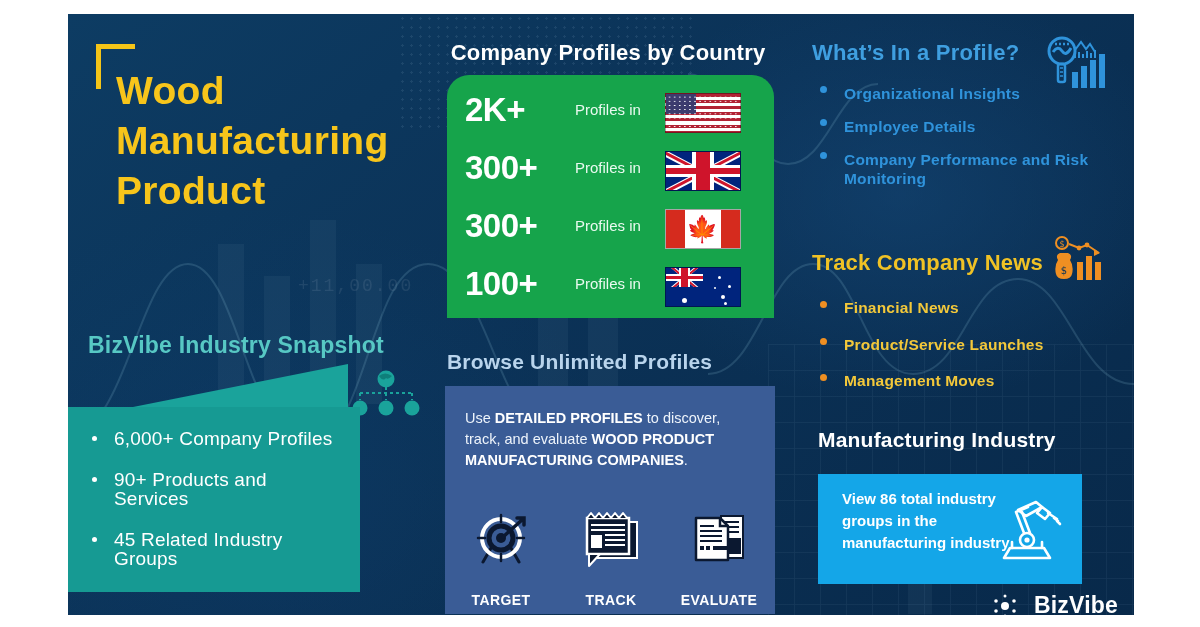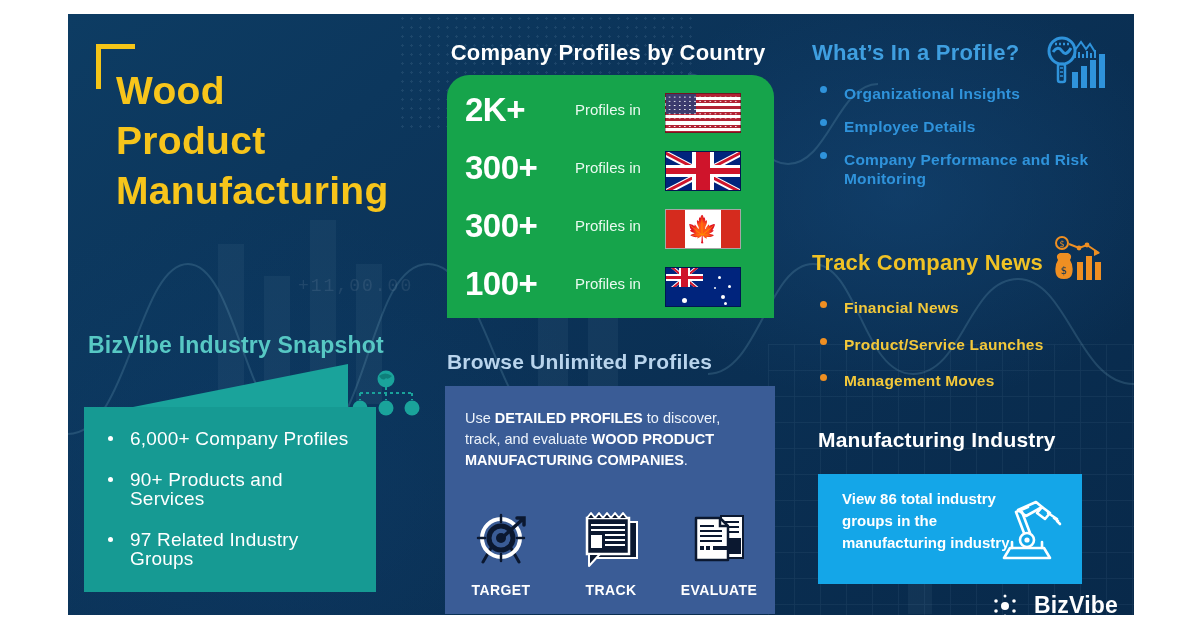--- a/index.html
+++ b/index.html
@@ -54,21 +54,21 @@
     color:#57c8c4;font-size:23px;font-weight:bold;letter-spacing:.2px;
   }
   
   #snapshot-tail{
     position:absolute;left:60px;top:350px;width:0;height:0;
     border-left:0 solid transparent;
     border-top:44px solid transparent;
     border-right:220px solid #1aa39b;
   }
   #snapshot-box{
-    position:absolute;left:16px;top:393px;width:292px;height:185px;
+    position:absolute;left:0;top:393px;width:292px;height:185px;
     background:#169a93;
   }
   #snapshot-list{margin:0;padding:22px 14px 0 22px;list-style:none;}
   #snapshot-list li{
     color:#ffffff;font-size:19px;line-height:1;margin-bottom:22px;
     position:relative;padding-left:24px;letter-spacing:.2px;
   }
   #snapshot-list li::before{
     content:"";position:absolute;left:2px;top:7px;width:5px;height:5px;
     border-radius:50%;background:#ffffff;
@@ -141,21 +141,21 @@
     position:absolute;left:377px;top:372px;width:330px;height:228px;
     background:#3a5c96;
   }
   #browse-copy{
     position:absolute;left:20px;top:22px;width:290px;
     color:#eef4fb;font-size:14.5px;line-height:1.45;
   }
   #browse-copy b{color:#ffffff;}
   .act{position:absolute;top:124px;width:92px;text-align:center;}
   .act .cap{
-    margin-top:6px;color:#ffffff;font-size:14px;font-weight:bold;letter-spacing:.4px;
+    margin-top:16px;color:#ffffff;font-size:14px;font-weight:bold;letter-spacing:.4px;
   }
 
   
   #profile-head{
     position:absolute;left:744px;top:26px;
     color:#3f9fe0;font-size:22px;font-weight:bold;letter-spacing:.2px;
   }
   #profile-list{position:absolute;left:744px;top:70px;width:290px;margin:0;padding:0;list-style:none;}
   #profile-list li{
     position:relative;padding-left:32px;margin-bottom:13px;
@@ -221,40 +221,40 @@
         <path d="M0,420 C60,420 70,250 120,250 C170,250 180,430 240,430 C300,430 300,250 360,250 C420,250 430,430 500,430" fill="none" stroke="#9fd6e8" stroke-width="2"></path>
         <path d="M640,360 C690,360 700,250 745,250 C790,250 795,360 845,360 C895,360 900,265 950,265 C1000,265 1010,370 1066,370" fill="none" stroke="#9fd6e8" stroke-width="2"></path>
         <path d="M620,60 C660,60 680,150 720,150 C760,150 770,70 810,70" fill="none" stroke="#9fd6e8" stroke-width="2"></path>
       </svg>
     </div>
 
     <div id="title-block">
       <div class="corner-mark"></div>
       <div id="main-title">
         <div>Wood</div>
+        <div>Manufacturing</div>
         <div>Product</div>
-        <div>Manufacturing</div>
       </div>
     </div>
 
     <div id="snapshot-head">BizVibe Industry Snapshot</div>
     <svg id="net-icon" viewBox="0 0 72 46">
       <circle cx="36" cy="9" r="8.5" fill="#1aa39b"></circle>
       <path d="M29,6 q6,-5 13,0 q-4,4 -6,2 q-3,4 -7,-2z" fill="#0e7f7a"></path>
       <path d="M36,17 v6 M10,23 h52 M10,23 v7 M36,23 v7 M62,23 v7" stroke="#1aa39b" stroke-width="2" stroke-dasharray="3 3" fill="none"></path>
       <circle cx="10" cy="38" r="7.5" fill="#1aa39b"></circle>
       <circle cx="36" cy="38" r="7.5" fill="#1aa39b"></circle>
       <circle cx="62" cy="38" r="7.5" fill="#1aa39b"></circle>
     </svg>
     <div id="snapshot-tail"></div>
     <div id="snapshot-box">
       <ul id="snapshot-list">
         <li>6,000+ Company Profiles</li>
         <li>90+ Products and Services</li>
-        <li>97 Related Industry Groups</li>
+        <li>45 Related Industry Groups</li>
       </ul>
     </div>
 
     <div id="profiles-head">Company Profiles by Country</div>
     <div id="green-box">
 
       <div class="prow" style="top:8px;">
         <span class="num">2K+</span>
         <span class="lbl">Profiles in</span>
         <span class="flag flag-us">

